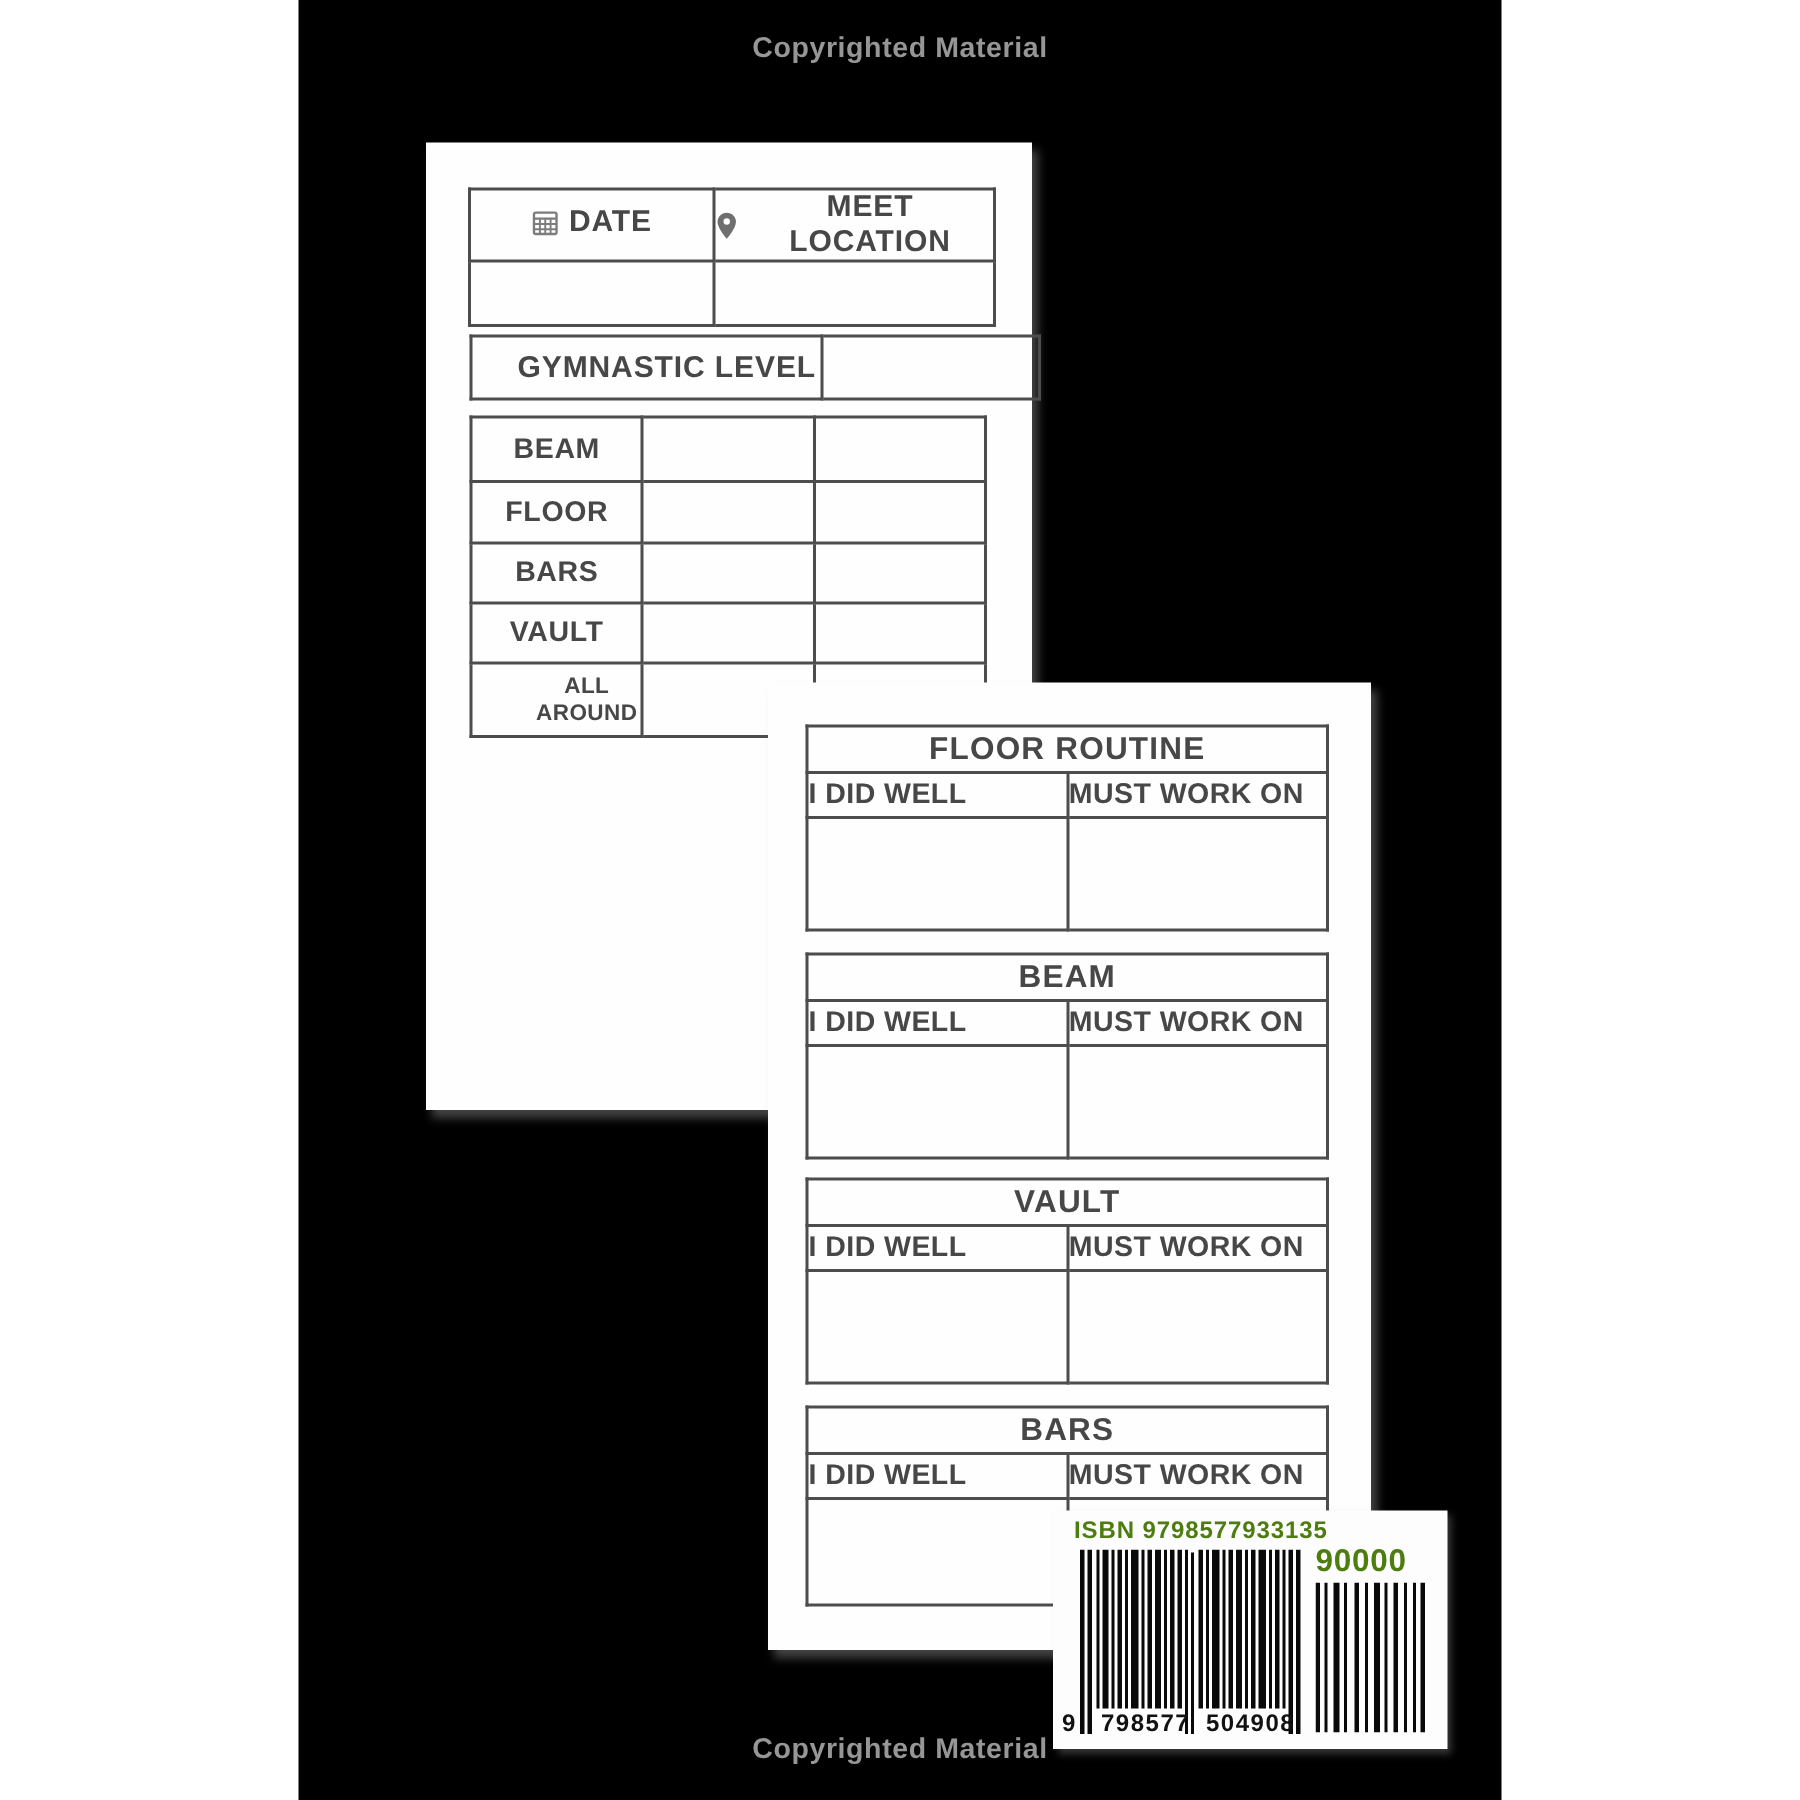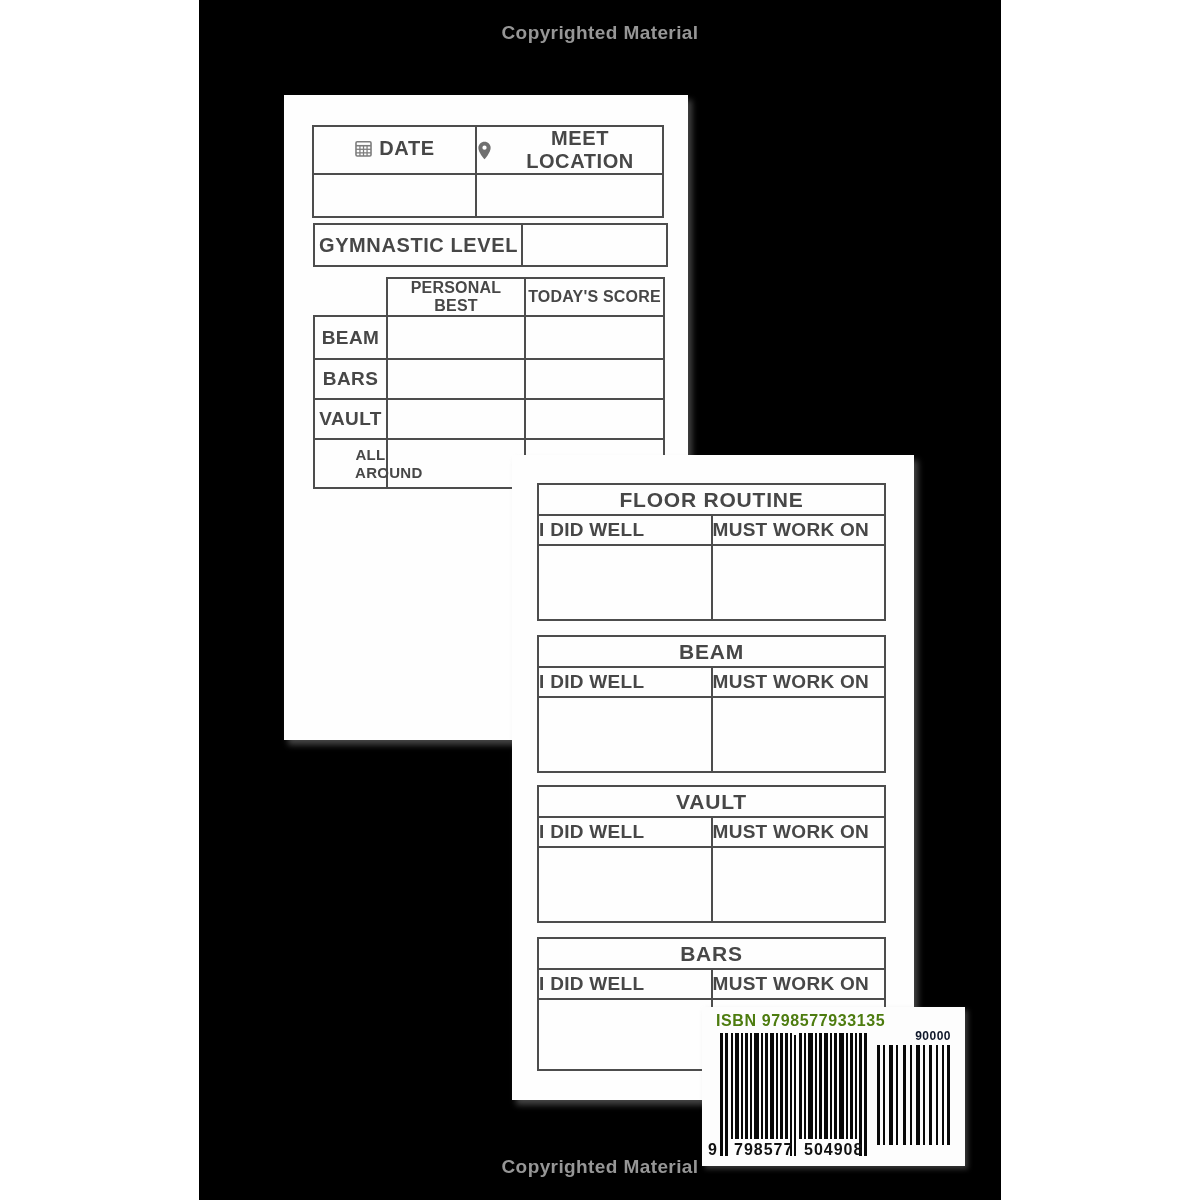--- a/index.html
+++ b/index.html
@@ -29,21 +29,21 @@
   .dm{left:28px;top:30px;width:346px;}
   .dm .c1{width:161px;margin-top:20px;} .dm .c2{width:185px;}
   .dm .r-head td{height:40px;text-align:center;font-size:20px;letter-spacing:.6px;}
   .dm .r-val td{height:41px;}
   .hdr-inner{display:inline-flex;align-items:center;gap:6px;justify-content:center;}
 
   
   .lvl{left:29px;top:128px;width:345px;}
   .lvl .c1{width:202px;} .lvl .c2{width:143px;}
   .lvl td{height:40px;}
-  .lvl .lvl-label{font-size:20px;letter-spacing:.6px;padding-left:4px;text-align:left;}
+  .lvl .lvl-label{font-size:20px;letter-spacing:.6px;padding-left:30px;text-align:left;}
 
   
   .score{left:29px;top:182px;width:345px;}
   .score .cl{width:72px;} .score .cp{width:136px;} .score .ct{width:137px;}
   .score td.spacer{border-top:none;border-left:none;background:transparent;}
   .score .colhead{font-size:16px;text-align:center;letter-spacing:.2px;height:21px;}
   .score .rowlabel{font-size:19px;text-align:center;letter-spacing:.4px;}
   .score .rowlabel.small{font-size:15px;line-height:1.2;letter-spacing:.3px;}
   .score .rr1 td{height:41px;} .score .rr2 td{height:39px;}
   .score .rr3 td{height:38px;} .score .rr4 td{height:38px;}
@@ -73,21 +73,21 @@
   .barcode-label{position:absolute;left:702px;top:1007px;width:263px;height:159px;
                  background:#fdfdfd;z-index:4;box-shadow:3px 3px 5px rgba(140,140,140,.4);}
   .isbn-text{position:absolute;left:14px;top:5px;font-size:16px;font-weight:700;
              color:#4d7c0f;letter-spacing:.6px;}
   .ean-main{position:absolute;left:18px;top:26px;width:148px;height:126px;}
   .ean-digits{position:absolute;top:134px;font-size:16px;font-weight:700;color:#111;}
   .d-left{left:6px;}
   .d-g1{left:32px;letter-spacing:1px;}
   .d-g2{left:102px;letter-spacing:1px;} 
   .supp-wrap{position:absolute;left:175px;top:22px;width:74px;}
-  .supp-code{display:block;text-align:right;font-size:12px;font-weight:700;color:#0f172a;
+  .supp-code{display:block;text-align:left;font-size:21px;font-weight:700;color:#4d7c0f;
              margin-bottom:2px;letter-spacing:.5px;}
   .icon{display:inline-block;line-height:0;}
 </style>
 </head>
 <body>
 
 <div class="canvas">
   <div class="backdrop"></div>
 
   <div class="copyright top">Copyrighted Material</div>
@@ -136,27 +136,27 @@
       <tbody>
           <tr>
         <td class="c1 lvl-label">GYMNASTIC LEVEL</td>
         <td class="c2"></td>
       </tr>
     </tbody>
       </table>
 
     <table class="t score">
       <tbody>
-          <tr>
-        <td class="cl spacer"></td>
-        <td class="cp colhead">PERSONAL BEST</td>
-        <td class="ct colhead">TODAY'S SCORE</td>
-      </tr>
       <tr class="rr1">
         <td class="rowlabel">BEAM</td>
+        <td></td>
+        <td></td>
+      </tr>
+      <tr class="rr2">
+        <td class="rowlabel">FLOOR</td>
         <td></td>
         <td></td>
       </tr>
       <tr class="rr3">
         <td class="rowlabel">BARS</td>
         <td></td>
         <td></td>
       </tr>
       <tr class="rr4">
         <td class="rowlabel">VAULT</td>

